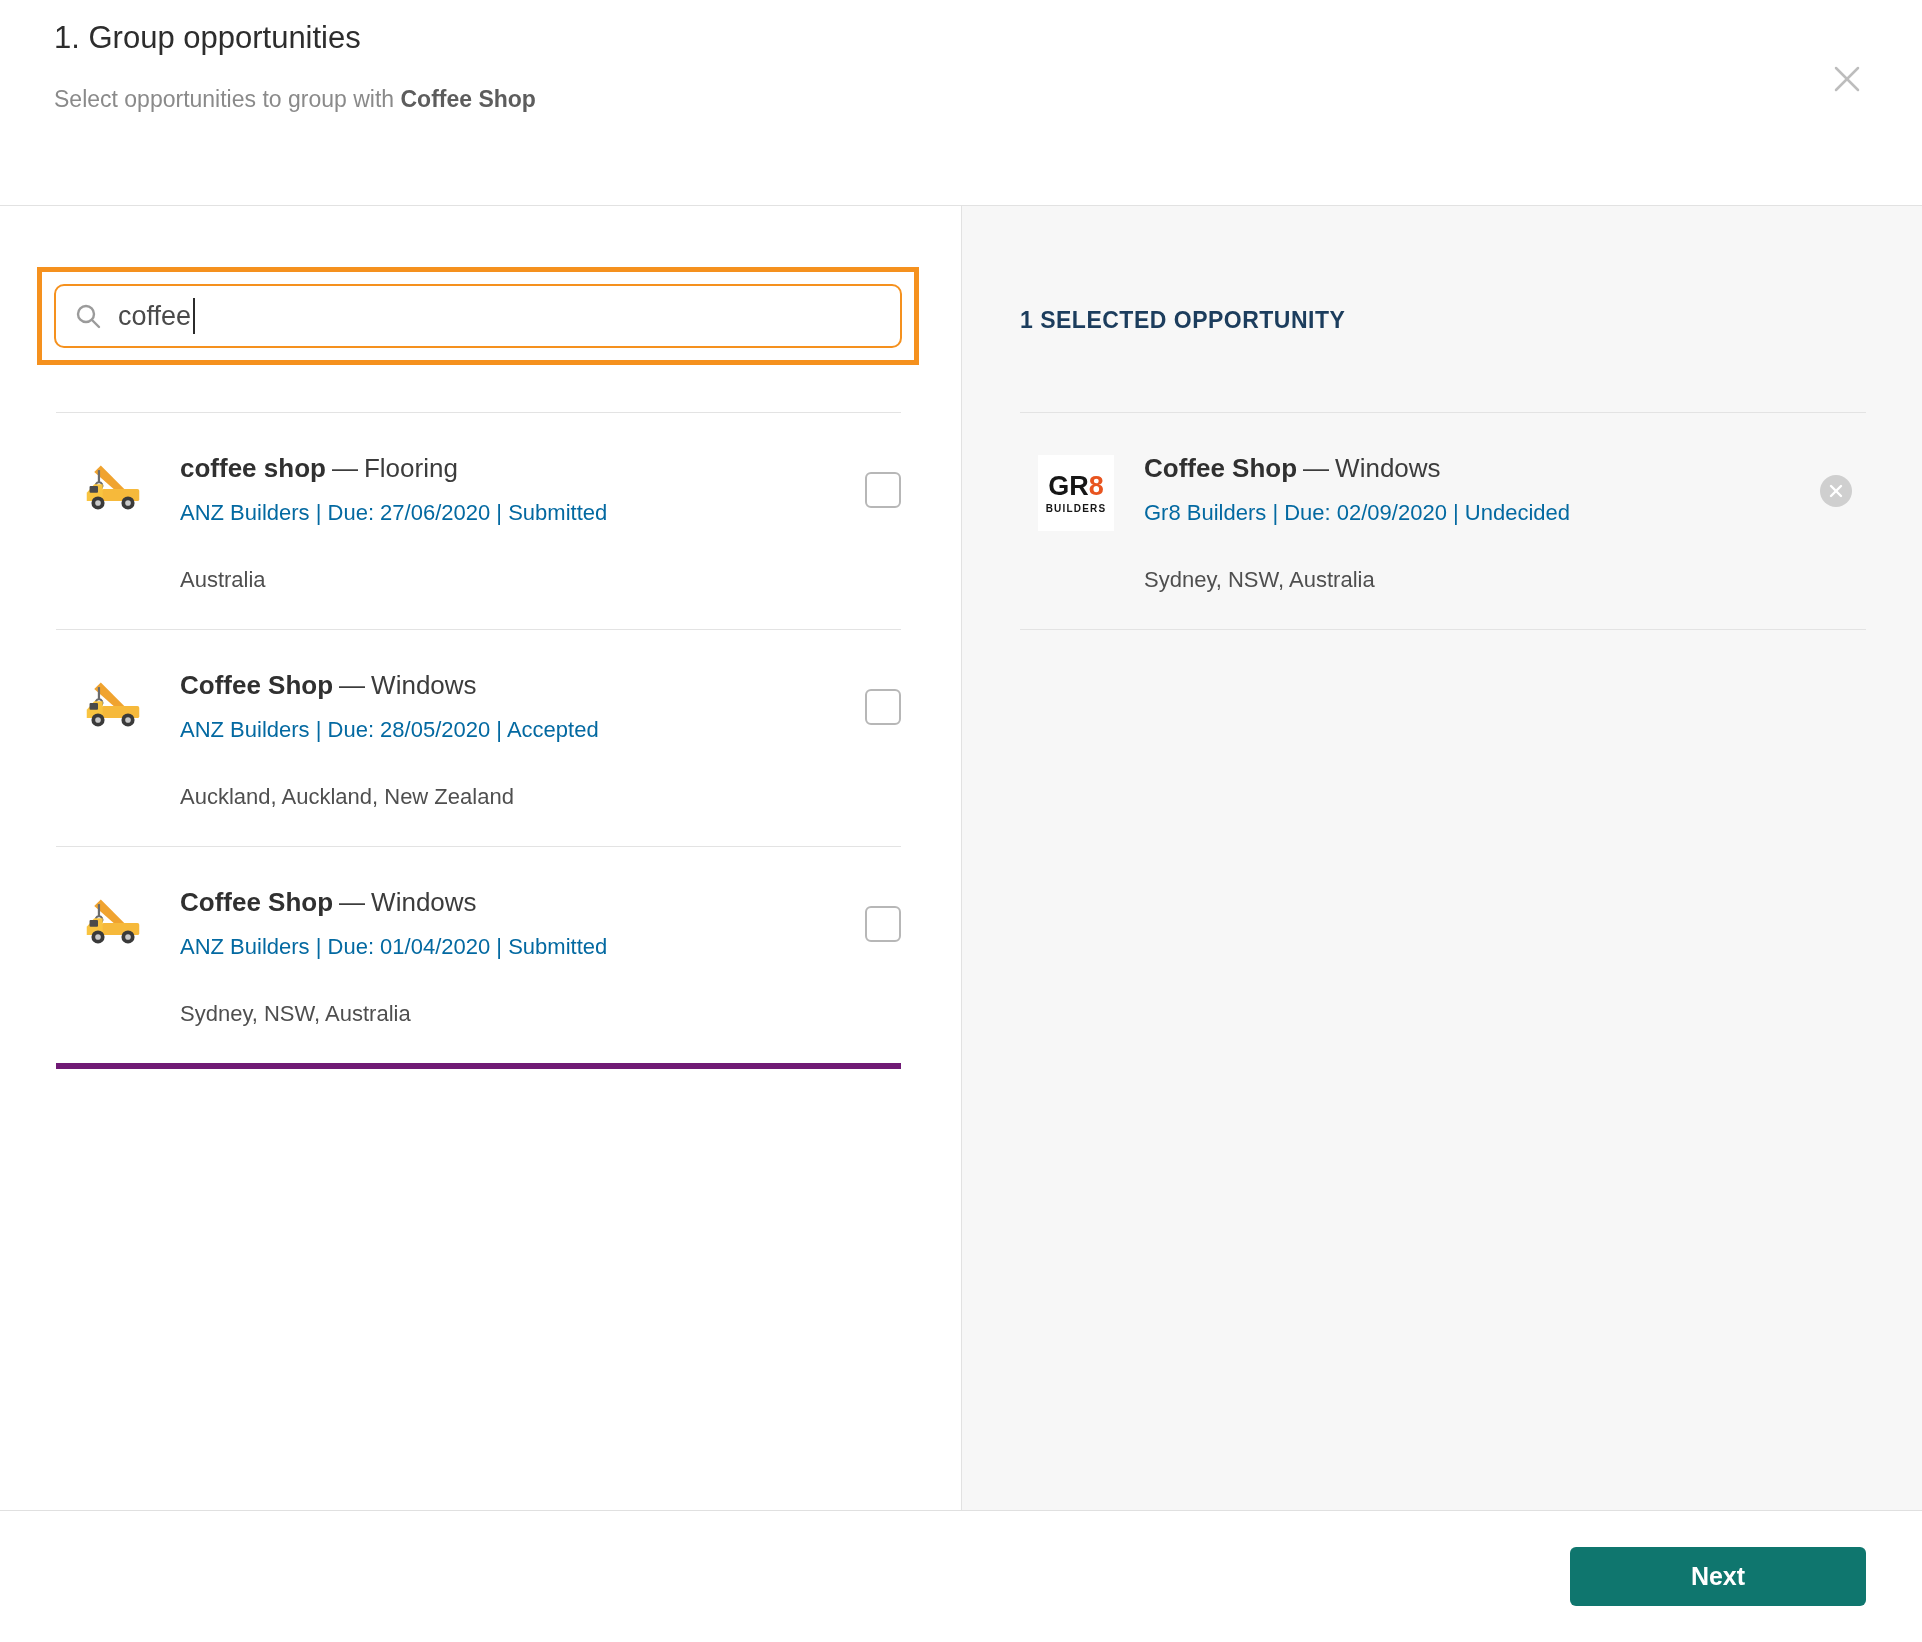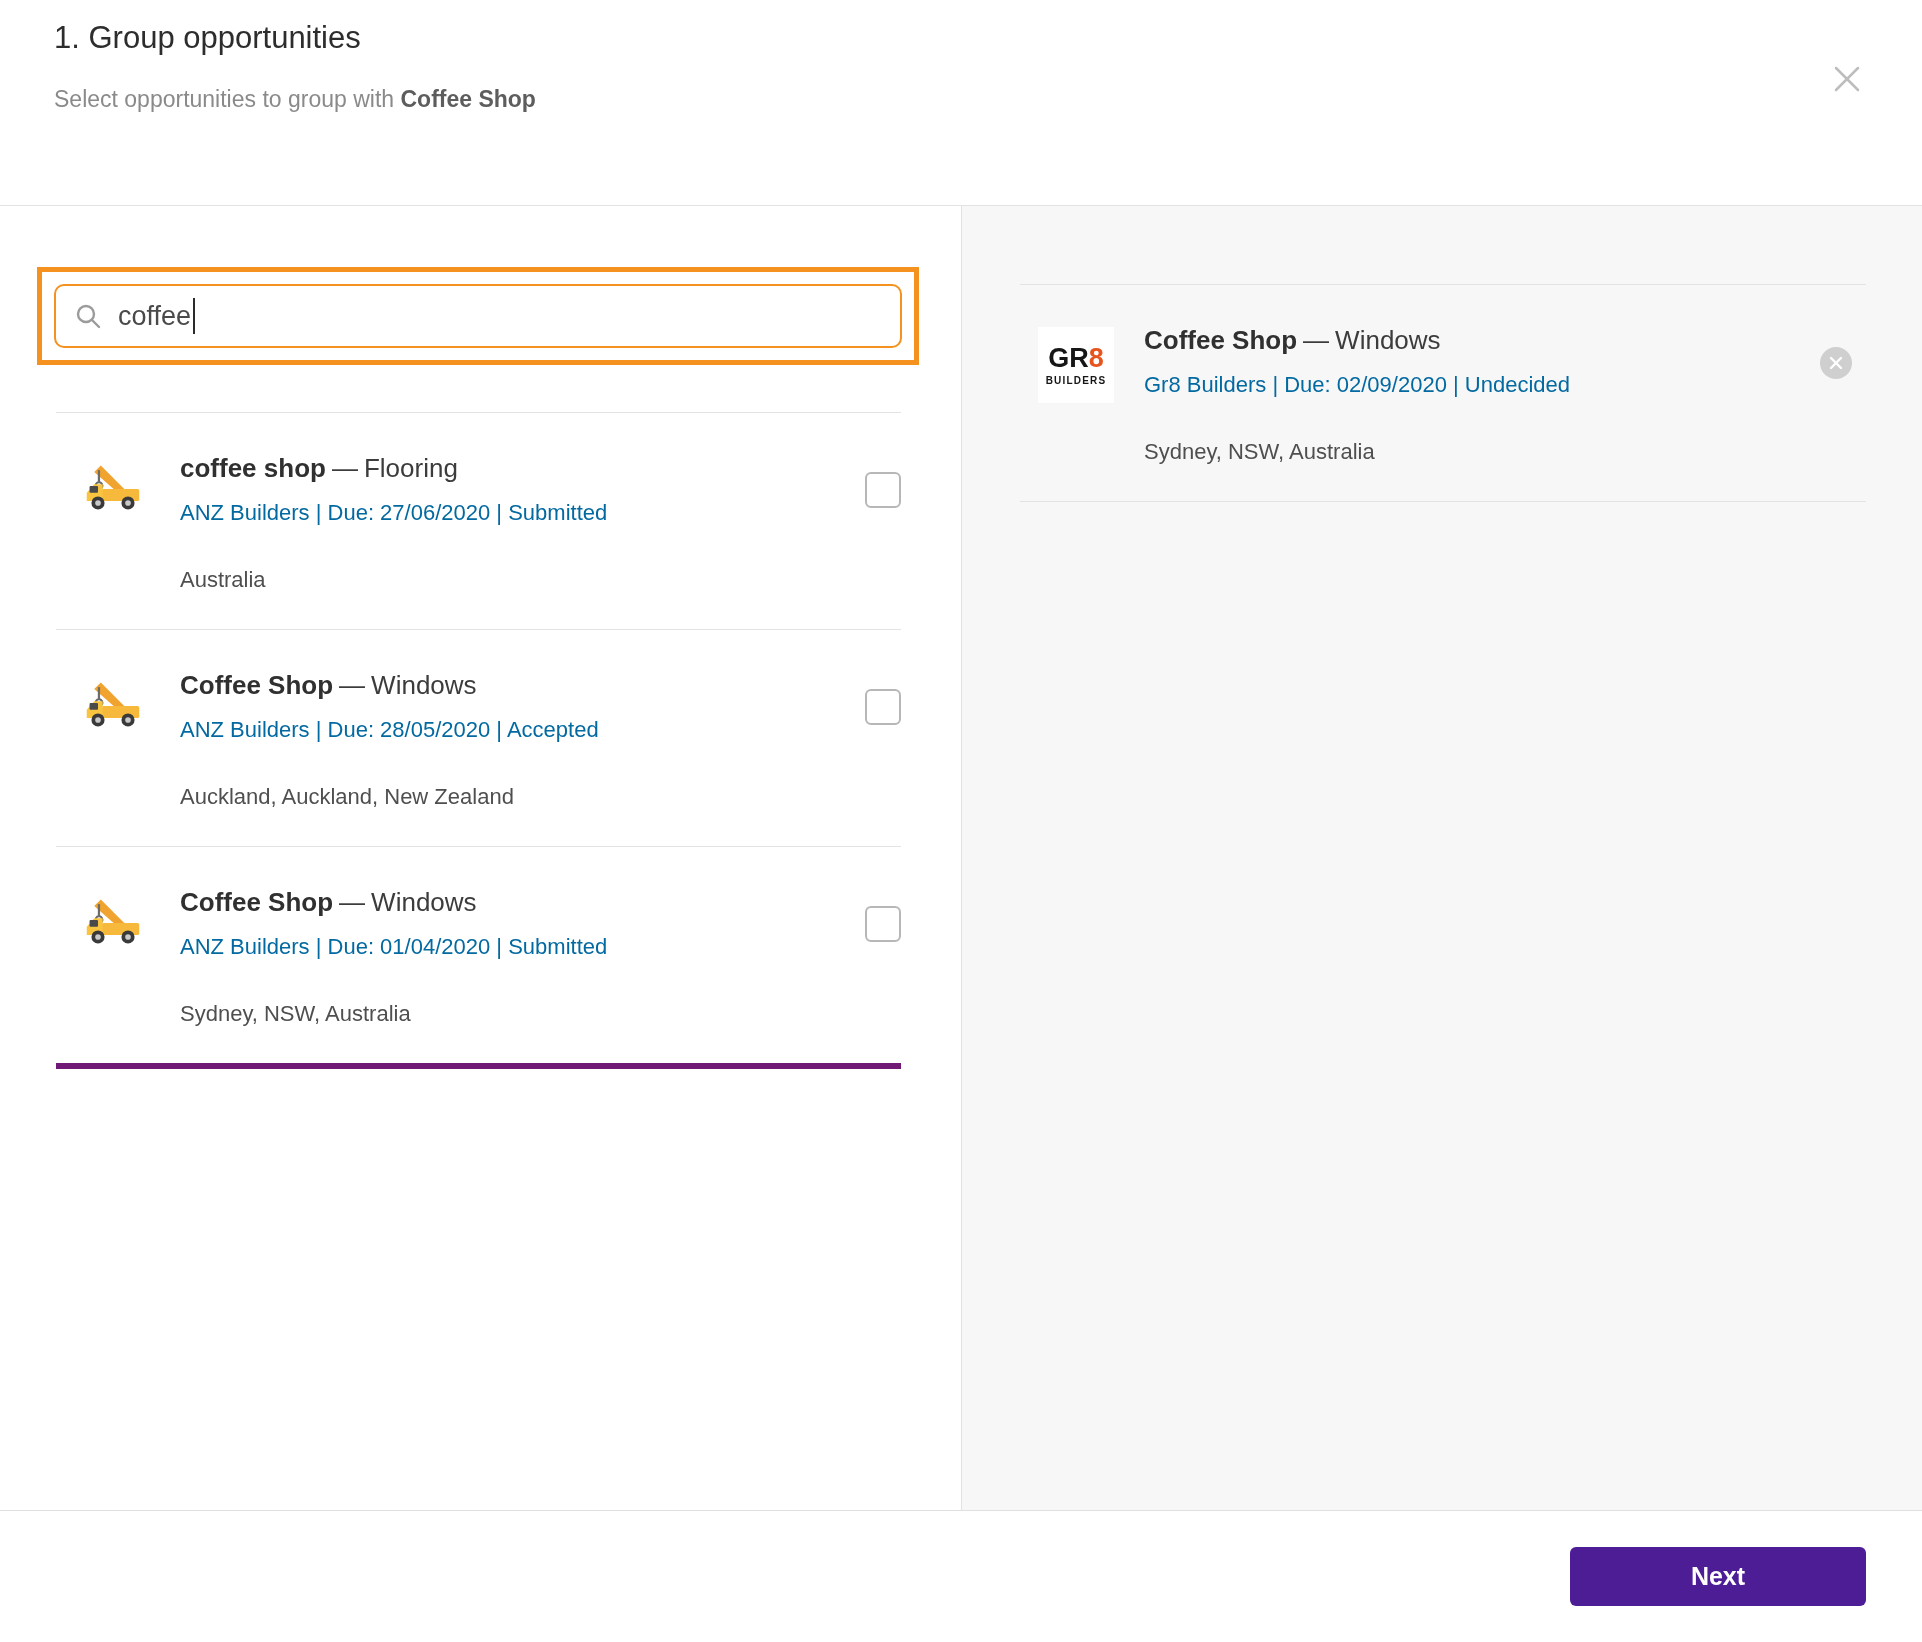--- a/index.html
+++ b/index.html
@@ -42,21 +42,21 @@
   .selected-list { margin-top:78px; border-bottom:1px solid #e3e3e3; }
   .selected-row { display:flex; border-top:1px solid #e3e3e3; padding:40px 0 36px; position:relative; }
   .logo { width:76px; height:76px; background:#fff; margin:2px 30px 0 18px; flex:none; display:flex; flex-direction:column; align-items:center; justify-content:center; }
   .logo-top { font-size:27px; font-weight:800; color:#161616; line-height:1; }
   .logo-top .eight { color:#E8541F; }
   .logo-bottom { font-size:10px; font-weight:700; color:#161616; letter-spacing:1.2px; margin-top:3px; }
   .remove-btn { position:absolute; top:62px; right:14px; width:32px; height:32px; border-radius:50%; background:#cfcfcf; border:none; display:flex; align-items:center; justify-content:center; cursor:pointer; }
 
   
   .modal-footer { height:132px; flex:none; border-top:1px solid #e0e0e0; background:#fff; display:flex; align-items:center; justify-content:flex-end; padding-right:56px; }
-  .next-button { width:296px; height:59px; background:#4c1d95; color:#fff; font-size:25px; font-weight:700; border:none; border-radius:6px; cursor:pointer; }
+  .next-button { width:296px; height:59px; background:#0f766e; color:#fff; font-size:25px; font-weight:700; border:none; border-radius:6px; cursor:pointer; }
 </style>
 </head>
 <body>
 
 <div class="app">
 
   <div class="modal-header">
     <div class="modal-title">1. Group opportunities</div>
     <div class="modal-subtitle">
       <span>Select opportunities to group with </span><span class="target">Coffee Shop</span>
@@ -150,20 +150,21 @@
               </div>
               <div class="row-meta">ANZ Builders | Due: 01/04/2020 | Submitted</div>
               <div class="row-location">Sydney, NSW, Australia</div>
             </div>
             <span class="checkbox" role="checkbox" aria-checked="false"></span>
           </div>
         </div>
     </div>
 
     <div class="right-panel">
+      <div class="selected-header">1 SELECTED OPPORTUNITY</div>
 
       <div class="selected-list">
 
           <div class="selected-row">
             <div class="logo">
               <div class="logo-top">
                 <span>GR</span><span class="eight">8</span>
               </div>
               <div class="logo-bottom">BUILDERS</div>
             </div>

